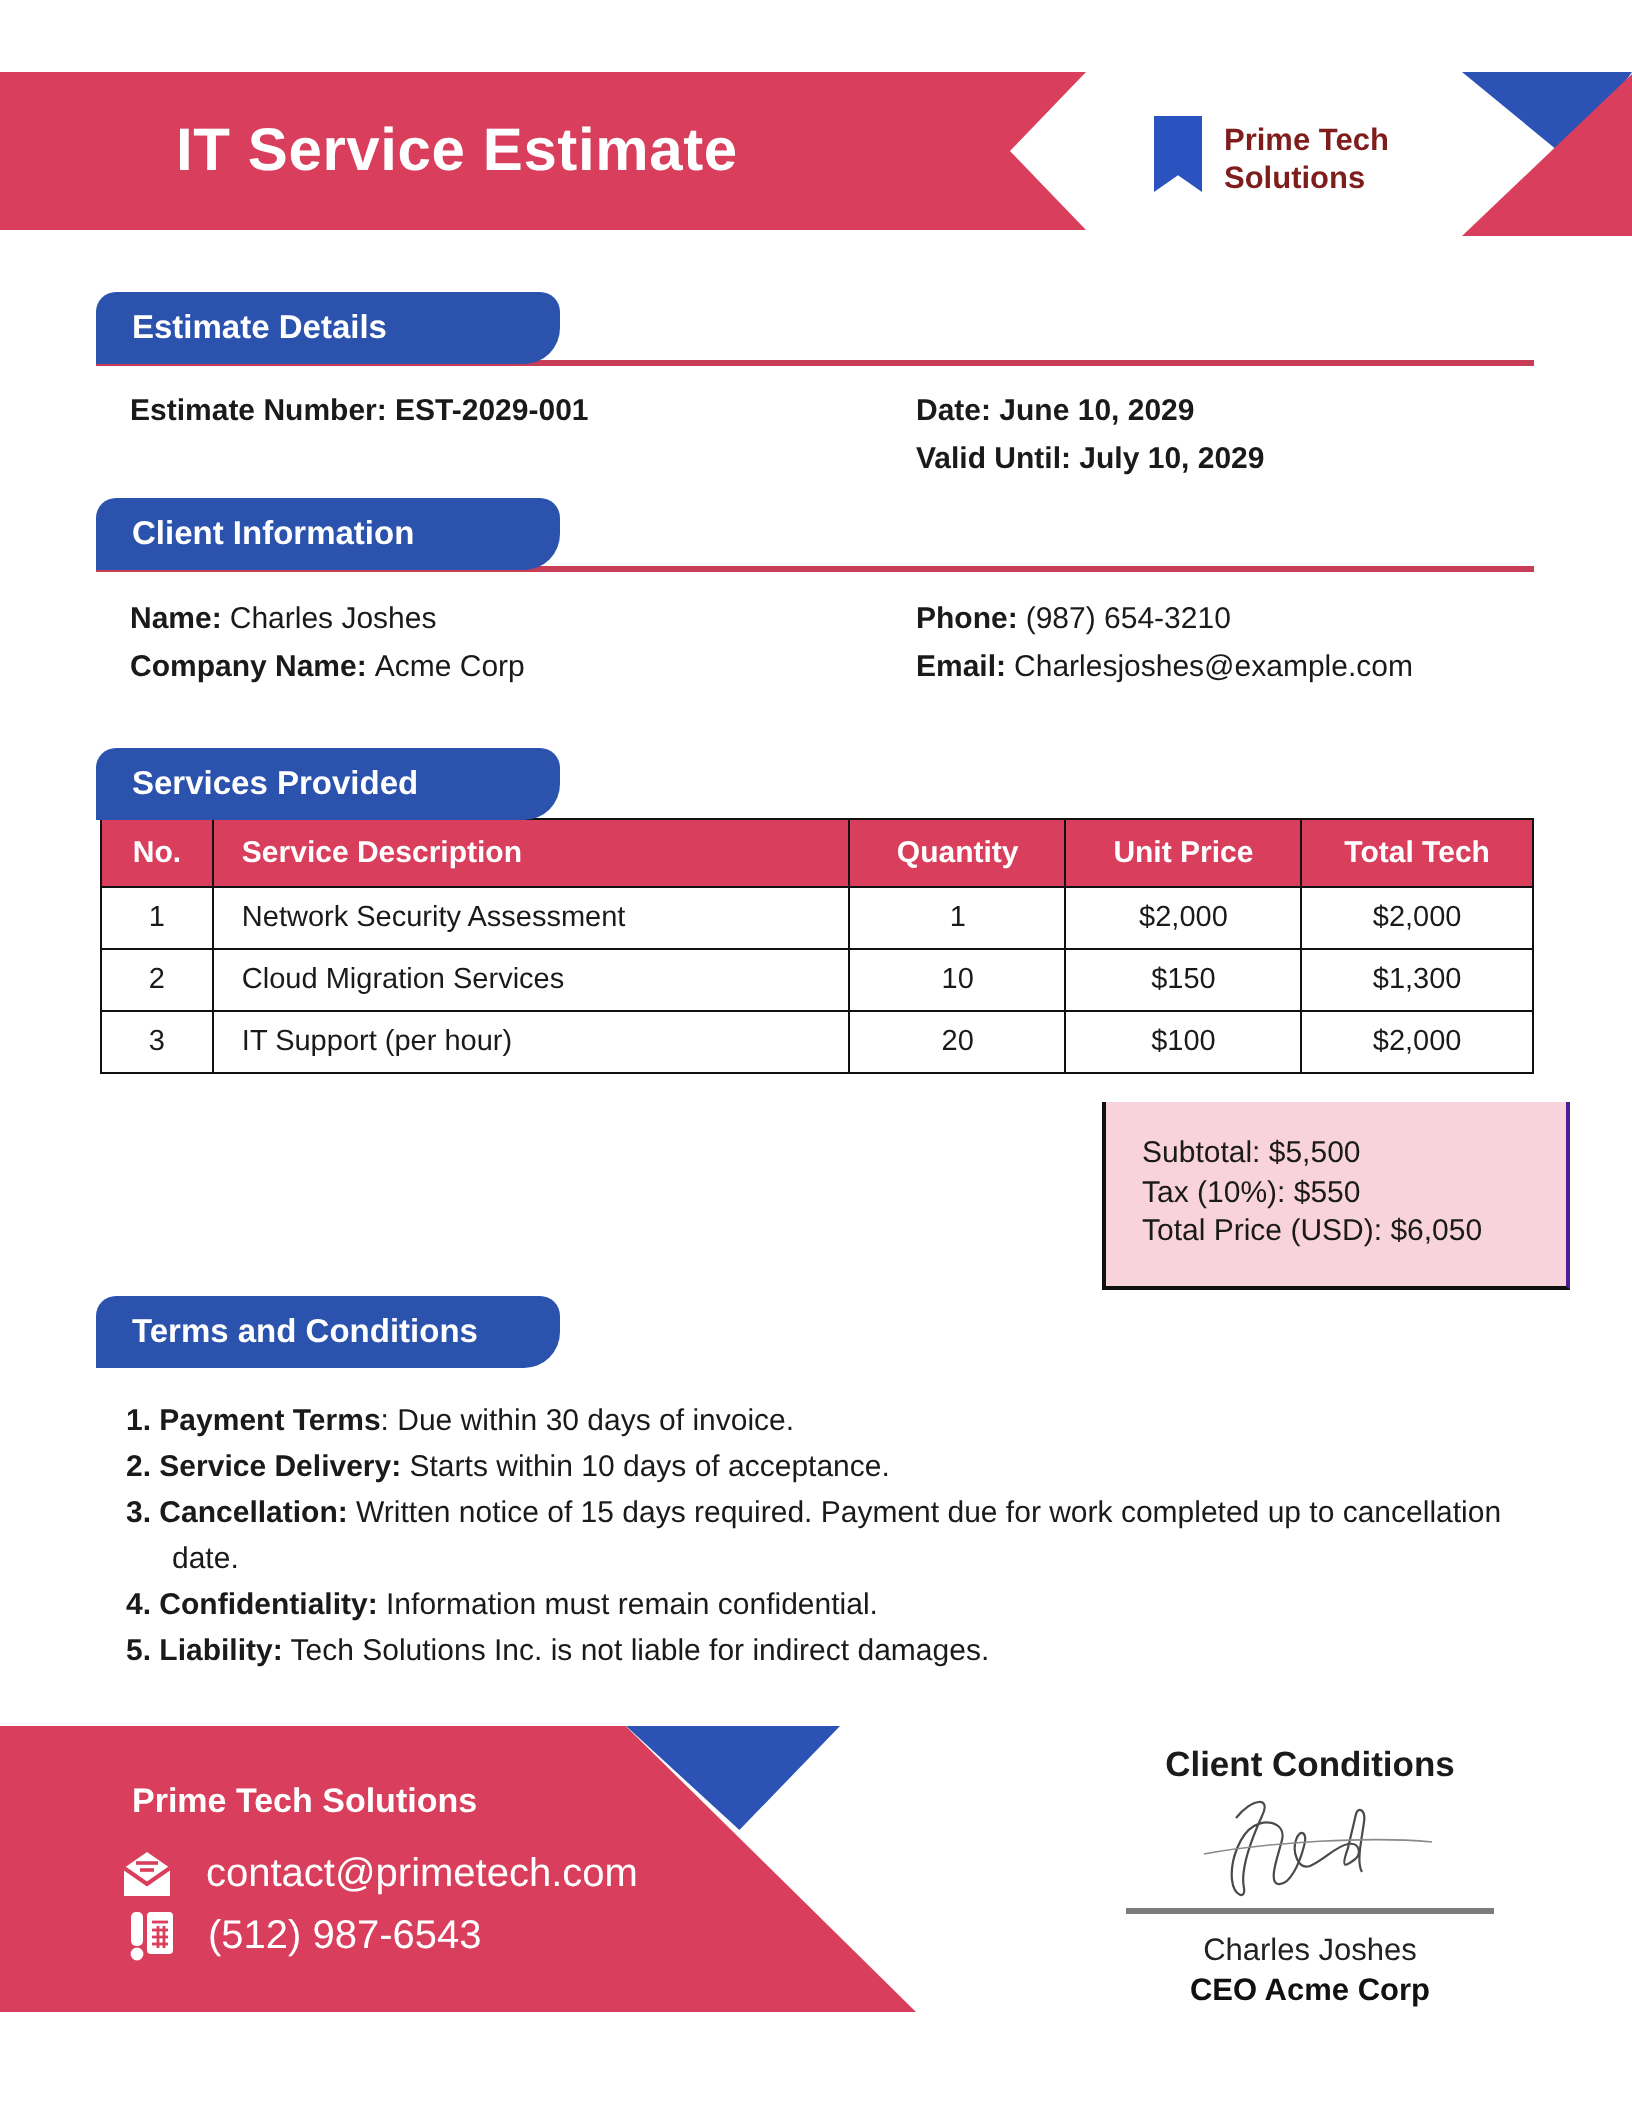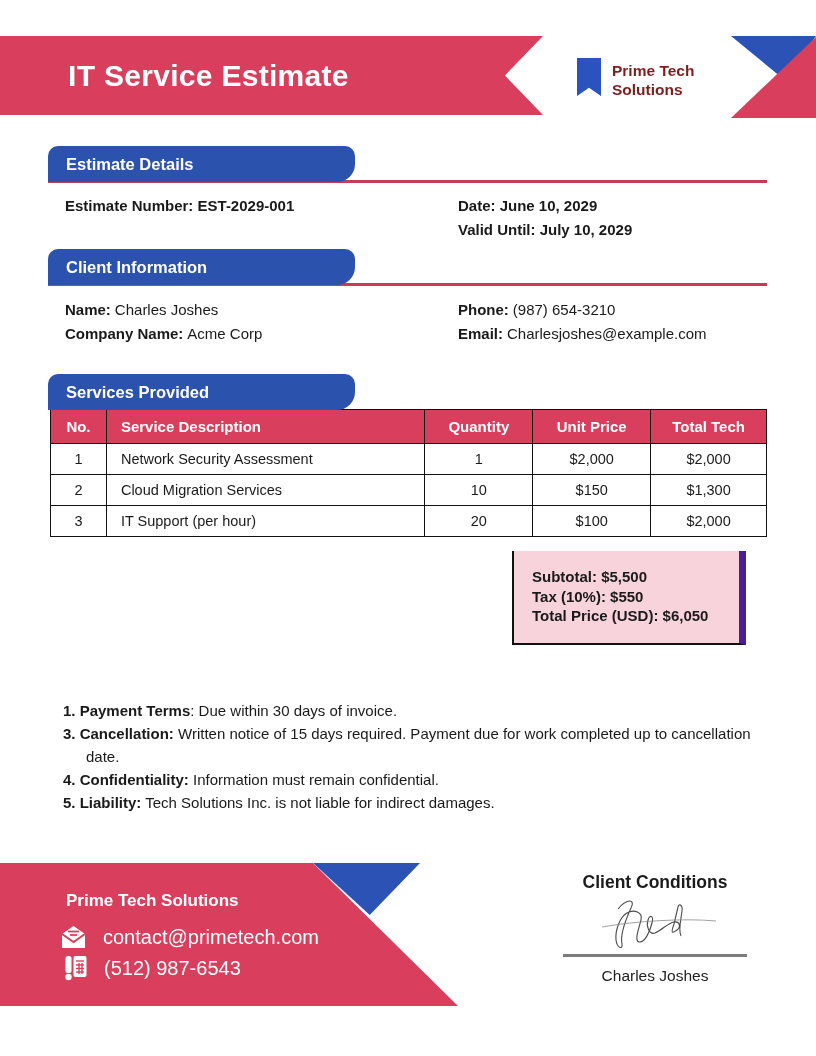--- a/index.html
+++ b/index.html
@@ -2,52 +2,52 @@
 <html><head>
 <meta charset="utf-8">
 <style>
   * { margin:0; padding:0; box-sizing:border-box; }
   html,body { background:#ffffff; }
   body { font-family:"Liberation Sans", sans-serif; color:#1a1a1a; }
   .page { position:relative; width:816px; height:1056px; background:#ffffff; overflow:hidden; margin:0 auto; }
 
   
   .hdr-ribbon { position:absolute; left:0; top:36px; width:543px; height:79px; background:#D93F5C;
-    clip-path:polygon(0 0,100% 0,93% 50%,100% 100%,0 100%); display:flex; align-items:center; }
+    clip-path:polygon(0 0,100% 0,93% 50%,100% 100%,0 100%); display:flex; align-items:center;padding-left:20px; }
   .hdr-title { color:#ffffff; font-size:30px; font-weight:bold; padding-left:68px; letter-spacing:.3px; }
   .logo { position:absolute; left:577px; top:58px; display:flex; gap:11px; }
   .logo-mark { width:24px; height:38px; background:#2B53C0;
     clip-path:polygon(0 0,100% 0,100% 100%,50% 78%,0 100%); }
   .logo-text { color:#7f1d1d; font-weight:bold; font-size:15.5px; line-height:19px; padding-top:3px; }
   .corner-blue { position:absolute; left:731px; top:36px; width:85px; height:44px; background:#2B52B4;
     clip-path:polygon(0 0,100% 0,63% 100%); }
   .corner-red { position:absolute; left:731px; top:37px; width:85px; height:81px; background:#D93F5C;
     clip-path:polygon(100% 0,100% 100%,0 100%); }
 
   
   .sec-line { position:absolute; left:48px; width:719px; height:3px; background:#C73D58; }
-  .sec-banner { position:absolute; left:48px; width:307px; height:36px; background:#2B52AD;
+  .sec-banner { position:absolute; left:48px; width:232px; height:36px; background:#2B52AD;
     border-radius:10px 10px 18px 0; display:flex; align-items:center; padding-left:18px;
     color:#ffffff; font-weight:bold; font-size:16.5px; z-index:2; }
 
   .textline { position:absolute; font-size:15px; }
   .bold { font-weight:bold; }
   .kv b { font-weight:bold; }
   .kv span { margin-left:4px; }
 
   
   table.svc { position:absolute; left:50px; top:409px; width:717px; border-collapse:collapse;
     font-size:14.5px; }
   table.svc th, table.svc td { border:1.5px solid #111111; }
   table.svc th { background:#D93F5C; color:#ffffff; font-weight:bold; font-size:15px; height:34px; text-align:center; }
   table.svc td { height:31px; text-align:center; background:#ffffff; }
   table.svc th.desc, table.svc td.desc { text-align:left; padding-left:14px; }
-  .totals { position:absolute; left:512px; top:551px; width:234px; height:94px; background:#F8D3DC;
-    border-left:2px solid #111; border-right:7px solid #4c1d95; border-bottom:2px solid #111;
-    padding:16px 0 0 18px; font-weight:bold; font-size:15px; line-height:19.5px; }
+  .totals { position:absolute; left:551px; top:551px; width:234px; height:94px; background:#F8D3DC;
+    border-left:2px solid #111; border-right:2px solid #4c1d95; border-bottom:2px solid #111;
+    padding:16px 0 0 18px; font-weight:normal; font-size:15px; line-height:19.5px; }
 
   
   .terms-list { position:absolute; left:63px; top:700px; width:700px; font-size:15px; line-height:22.5px; }
   .term { padding-left:23px; text-indent:-23px; margin-bottom:0.5px; }
 
   
   .foot-blue { position:absolute; left:313px; top:863px; width:107px; height:52px; background:#2B52B4;
     clip-path:polygon(0 0,100% 0,53% 100%); }
   .foot-red { position:absolute; left:0; top:863px; width:458px; height:143px; background:#D93F5C;
     clip-path:polygon(0 0,68.3% 0,100% 100%,0 100%); }
@@ -145,22 +145,24 @@
       </tr>
     </tbody>
   </table>
 
   <div class="totals">
     <div>Subtotal: $5,500</div>
     <div>Tax (10%): $550</div>
     <div>Total Price (USD): $6,050</div>
   </div>
 
+  <div class="sec-banner" style="top:648px">Terms and Conditions</div>
   <div class="terms-list">
     <div class="term"><b>1. Payment Terms</b><span>: Due within 30 days of invoice.</span></div>
+    <div class="term"><b>2. Service Delivery:</b><span> Starts within 10 days of acceptance.</span></div>
     <div class="term"><b>3. Cancellation:</b><span> Written notice of 15 days required. Payment due for work completed up to cancellation date.</span></div>
     <div class="term"><b>4. Confidentiality:</b><span> Information must remain confidential.</span></div>
     <div class="term"><b>5. Liability:</b><span> Tech Solutions Inc. is not liable for indirect damages.</span></div>
   </div>
 
   <div class="foot-blue"></div>
   <div class="foot-red"></div>
   <div class="foot-company">Prime Tech Solutions</div>
 
   <div class="foot-row email">
@@ -197,15 +199,16 @@
   <div class="sig-block">
     <div class="sig-heading">Client Conditions</div>
     <div class="sig-scribble">
       <svg width="150" height="56" viewBox="0 0 150 56">
         <path d="M38 12 C46 2 56 1 51 11 C46 22 40 38 42 47 C43 53 37 51 36 43 C35 33 40 20 47 16 C54 12 63 15 61 23 C59 31 54 44 59 45 C65 46 70 34 72 26 C74 19 70 17 68 23 C66 29 69 38 75 36 C82 33 88 26 94 25 C100 24 101 30 97 33 C93 36 90 38 94 27 L98 10 C99 6 103 8 102 14 C101 22 98 34 101 39" stroke="#4a4a4a" fill="none" stroke-width="1.1"></path>
         <path d="M22 30 C55 24 105 21 136 24" stroke="#8a8a8a" fill="none" stroke-width="0.8"></path>
       </svg>
     </div>
     <div class="sig-line"></div>
     <div class="sig-name">Charles Joshes</div>
+    <div class="sig-title">CEO Acme Corp</div>
   </div>
 
 </div>
 
 </body></html>

